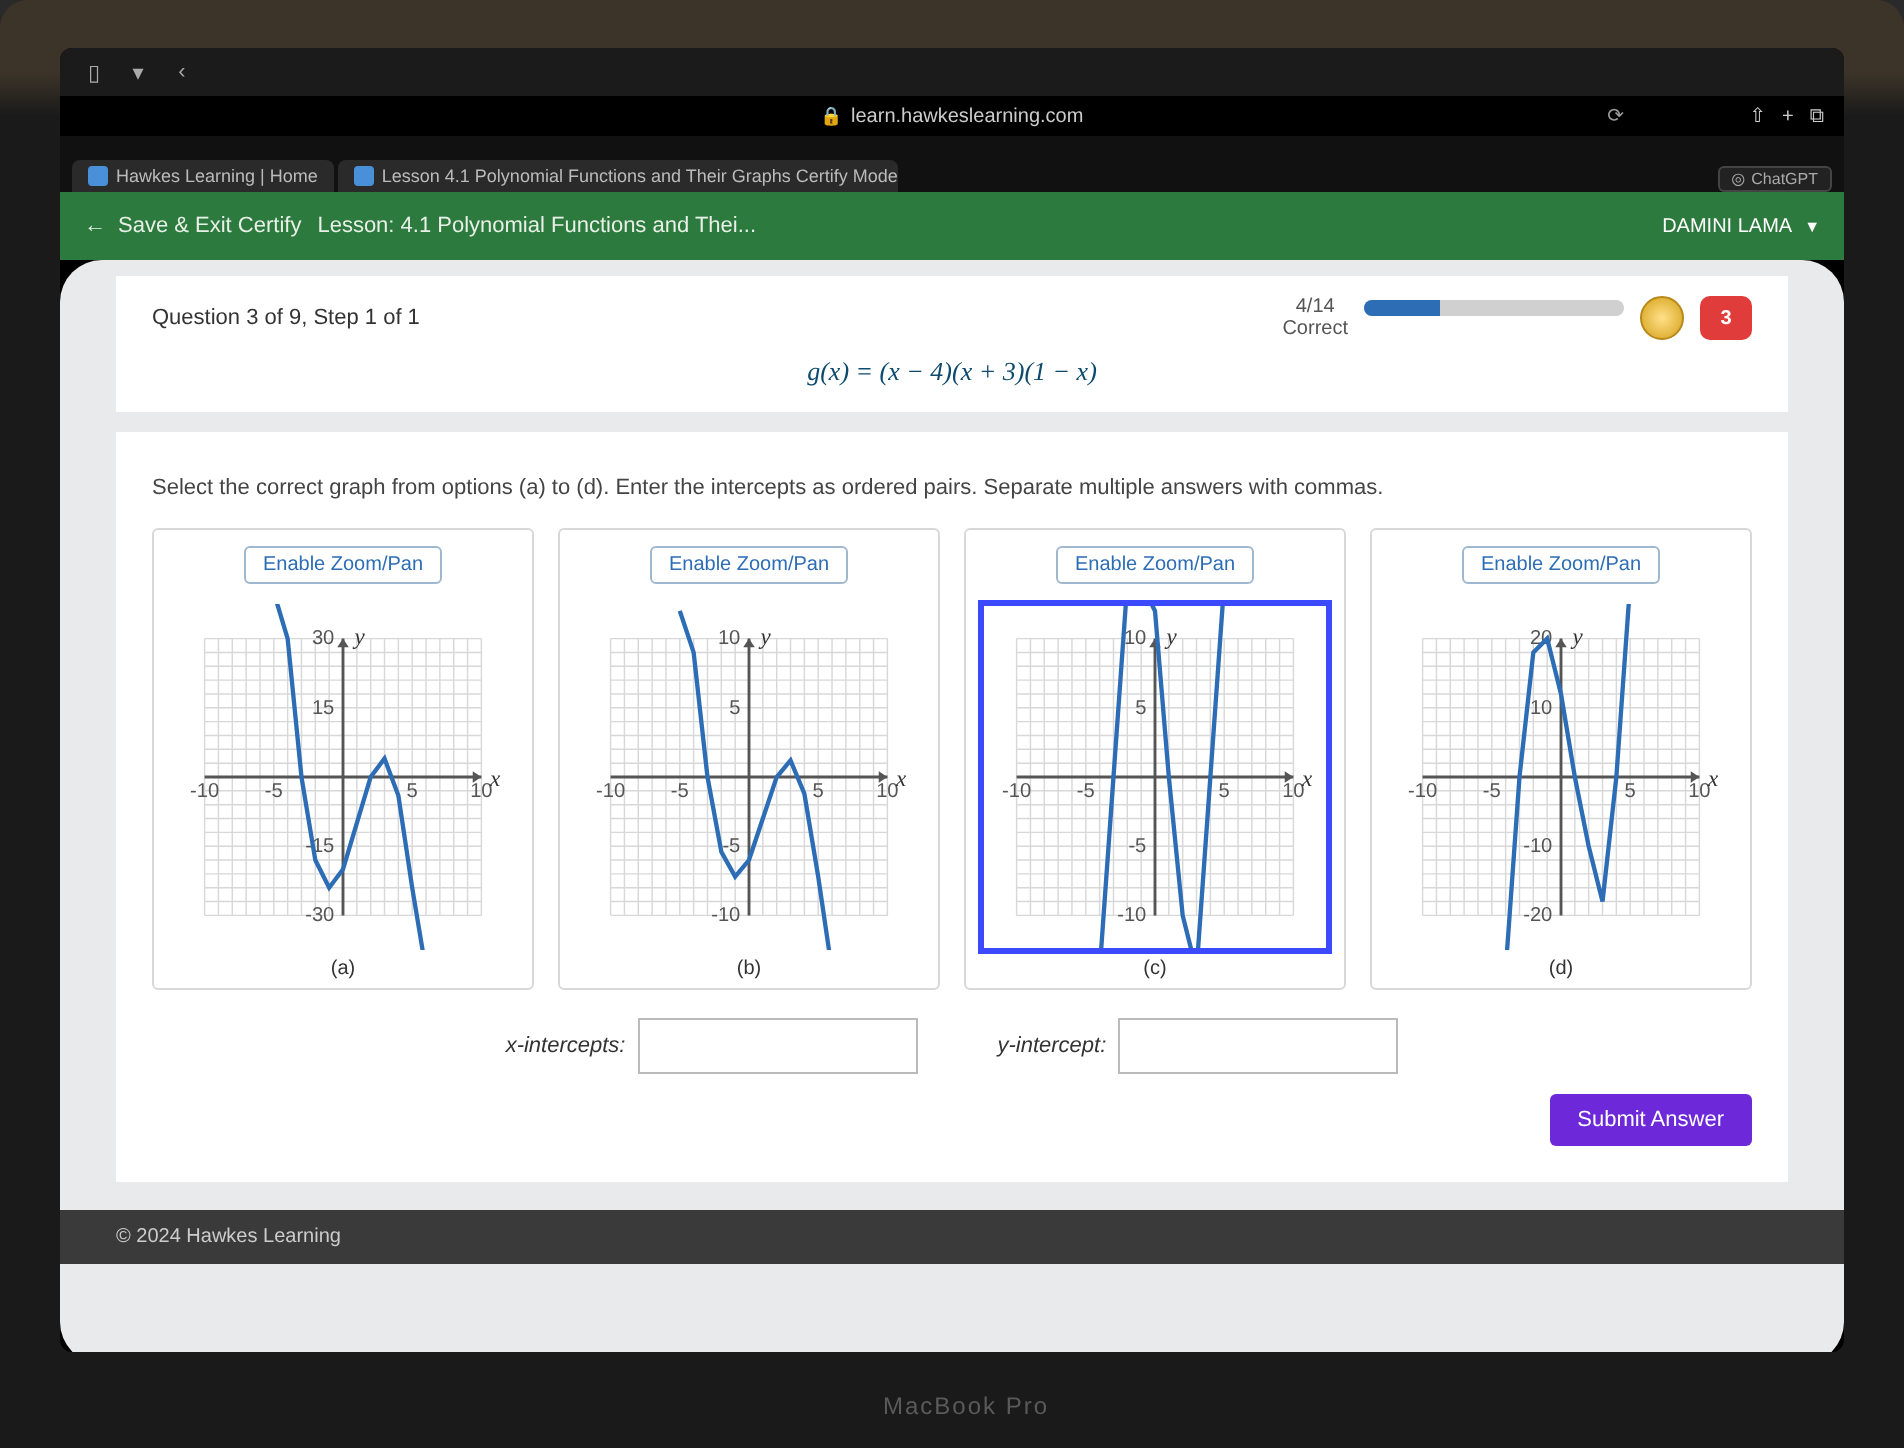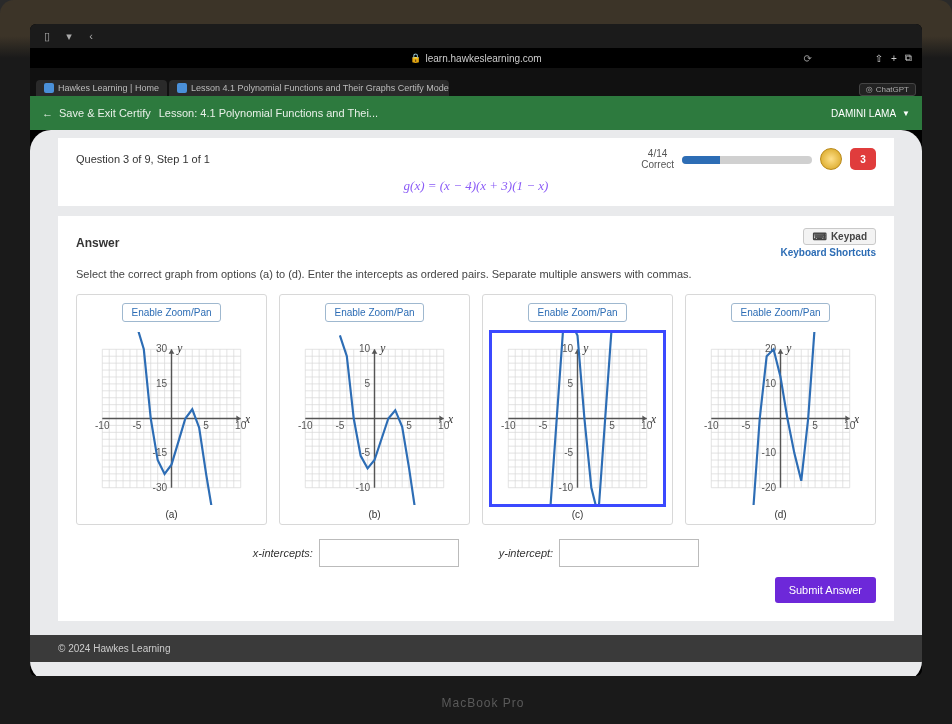--- a/index.html
+++ b/index.html
@@ -18,27 +18,27 @@
   .chatgpt-pill { margin-left:auto; background:#222; border:1px solid #444; border-radius:3px; padding:1px 6px; font-size:8px; color:#aaa; display:flex; align-items:center; gap:3px;}
   .green-bar { background:#2d7a3e; height:34px; display:flex; align-items:center; color:#fff; font-size:11px; padding:0 12px; position:relative;}
   .green-bar .save-exit { display:flex; align-items:center; gap:6px; color:#e8f0e8;}
   .green-bar .lesson-title { margin-left:8px; color:#e8f0e8;}
   .green-bar .user-area { margin-left:auto; display:flex; align-items:center; gap:6px;}
   .green-bar .user-name { font-size:10px;}
   .green-bar .caret-down { font-size:8px;}
   .page-body { background:#e9eaec; height:calc(100% - 24px - 20px - 22px - 34px); overflow:auto; position:relative;border-radius:21px;}
   .content-card { background:#fff; margin:8px 28px 0 28px; padding:10px 18px; position:relative;}
   .q-header { display:flex; align-items:center; font-size:11px; color:#333;}
-  .q-header .right { margin-left:auto; display:flex; align-items:center; gap:8px;}
+  .q-header .right { margin-left:auto; display:flex; gap:8px;}
   .progress-wrap { display:flex; flex-direction:column; align-items:center; font-size:10px; color:#555;}
   .progress-track { width:130px; height:8px; background:#d0d0d0; border-radius:4px; overflow:hidden; margin-top:2px;}
   .progress-fill { height:100%; background:#2d6db5; width:29%;}
   .coin { width:22px; height:22px; border-radius:50%; background:radial-gradient(circle,#ffe08a,#d4a018); border:1px solid #b8881a;}
   .heart { width:26px; height:22px; background:#e03c3c; border-radius:5px; display:flex; align-items:center; justify-content:center; color:#fff; font-size:10px; font-weight:bold;}
-  .formula { text-align:center; font-family:"Times New Roman",serif; font-style:italic; font-size:13px; color:#8b5cf6; margin:8px 0 2px 0;}
+  .formula { text-align:center; font-family:"Times New Roman",serif; font-style:italic; font-size:13px; color:#0c4a6e; margin:8px 0 2px 0;}
   .answer-card { background:#fff; margin:10px 28px 0 28px; padding:12px 18px 18px 18px; position:relative;}
   .answer-head { display:flex; align-items:center; font-size:12px; font-weight:600; color:#333;}
   .answer-head .tools { margin-left:auto; display:flex; flex-direction:column; align-items:flex-end; gap:2px;}
   .keypad-btn { background:#f3f3f3; border:1px solid #c9c9c9; border-radius:3px; padding:2px 8px; font-size:10px; color:#444; display:flex; align-items:center; gap:4px;}
   .kbd-link { color:#2d6db5; font-size:10px;}
   .instr { font-size:11px; color:#444; margin:10px 0 14px 0;}
   .graph-row { display:flex; gap:12px; }
   .graph-cell { flex:1; border:1px solid #d8d8d8; border-radius:3px; padding:8px 8px 4px 8px; display:flex; flex-direction:column; align-items:center;}
   .zoom-btn { border:1px solid #9fb8cf; color:#2d6db5; background:#fff; font-size:10px; padding:3px 8px; border-radius:3px; margin-bottom:10px;}
   .graph-box { width:100%; aspect-ratio:1/1; position:relative; }
@@ -125,30 +125,20 @@
             <div class="coin"></div>
             <div class="heart">
               <span>3</span>
             </div>
           </div>
         </div>
         <div class="formula">g(x) = (x − 4)(x + 3)(1 − x)</div>
       </div>
 
       <div class="answer-card">
-        <div class="answer-head">
-          <span>Answer</span>
-          <div class="tools">
-            <div class="keypad-btn">
-              <span>⌨</span>
-              <span>Keypad</span>
-            </div>
-            <a class="kbd-link">Keyboard Shortcuts</a>
-          </div>
-        </div>
         <div class="instr">Select the correct graph from options (a) to (d). Enter the intercepts as ordered pairs. Separate multiple answers with commas.</div>
 
         <div class="graph-row">
           <div class="graph-cell">
             <button class="zoom-btn">Enable Zoom/Pan</button>
             <div class="graph-box">
                 <svg class="plot" viewBox="0 0 120 120">
                   <line class="grid-line" x1="12" y1="12" x2="12" y2="108"></line>
                   <line class="grid-line" x1="16.8" y1="12" x2="16.8" y2="108"></line>
                   <line class="grid-line" x1="21.6" y1="12" x2="21.6" y2="108"></line>

